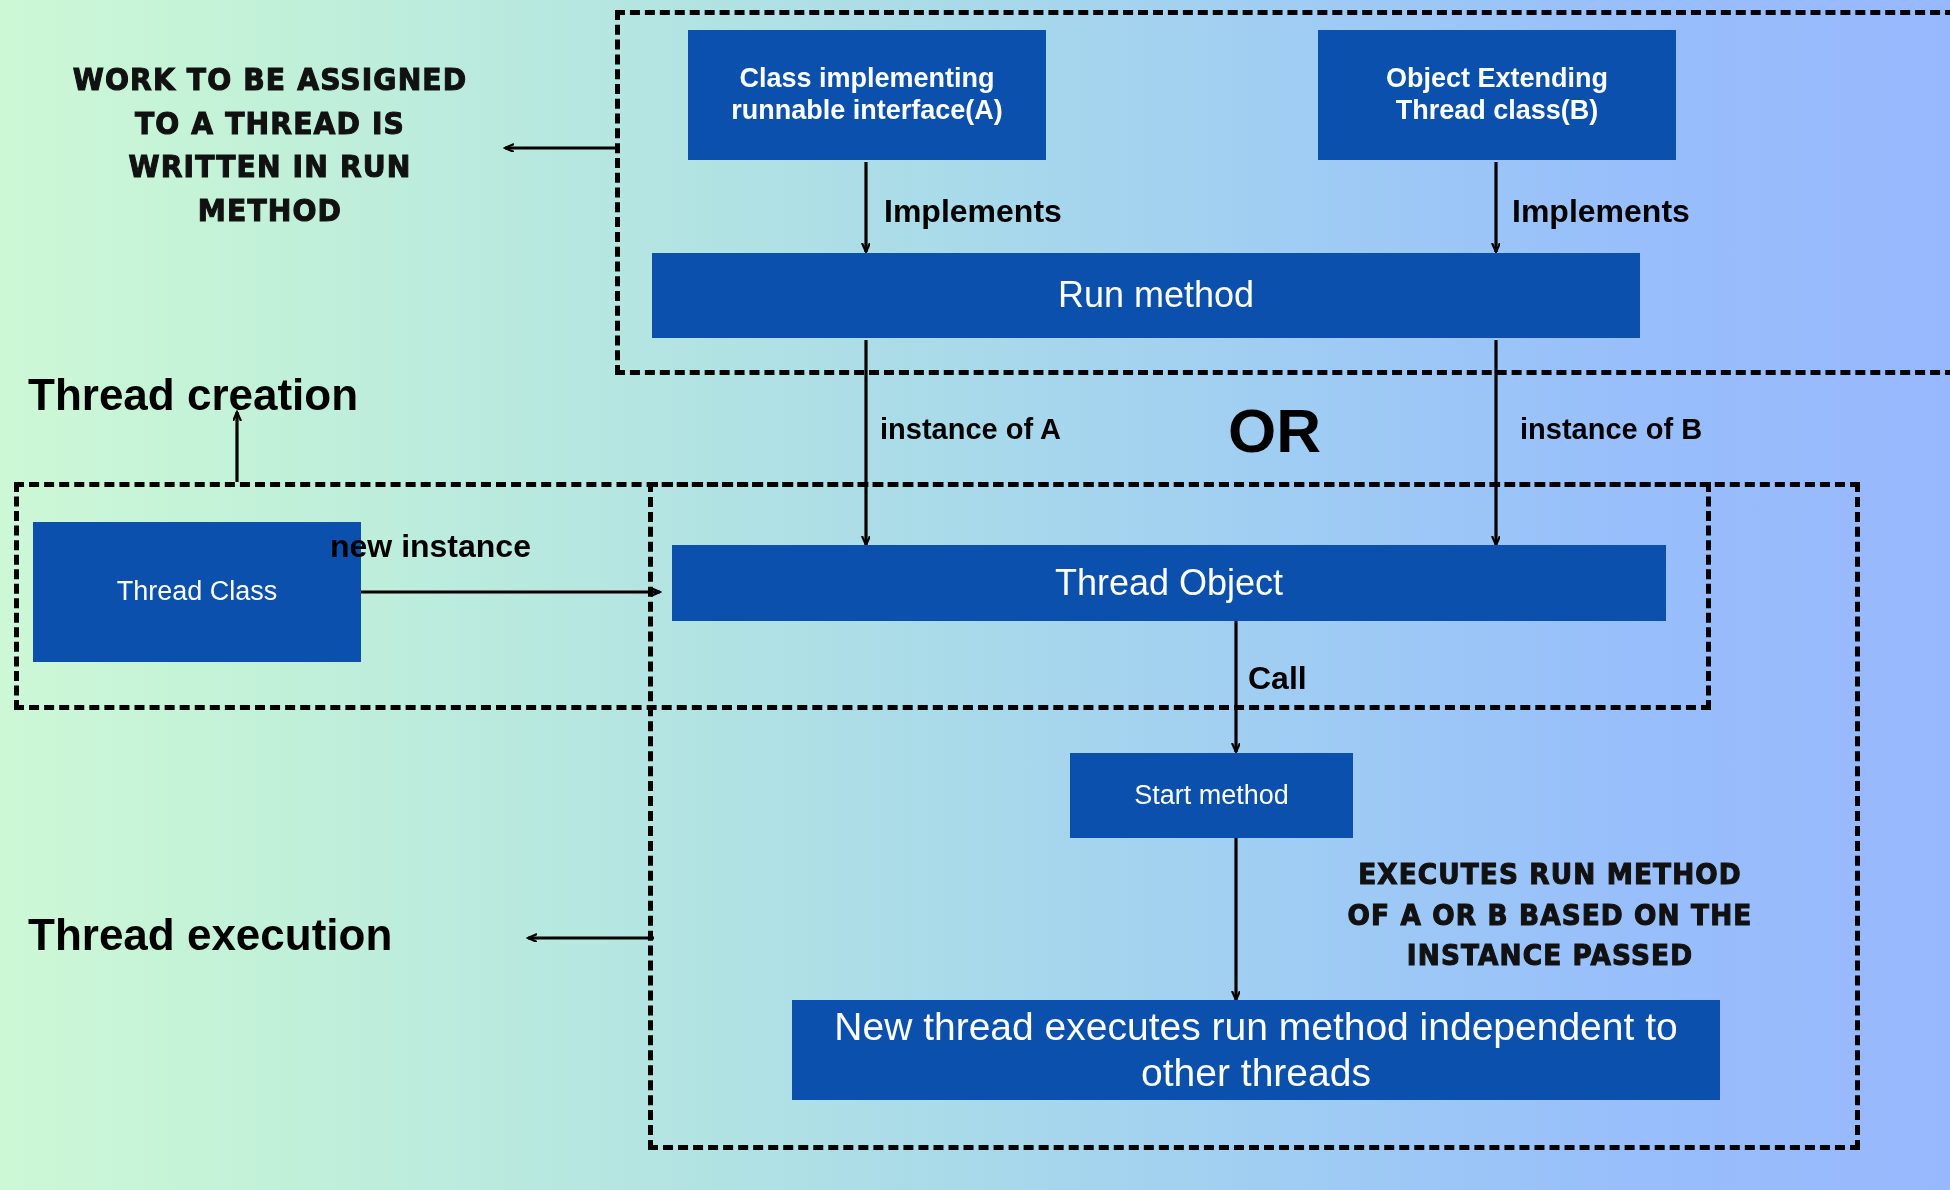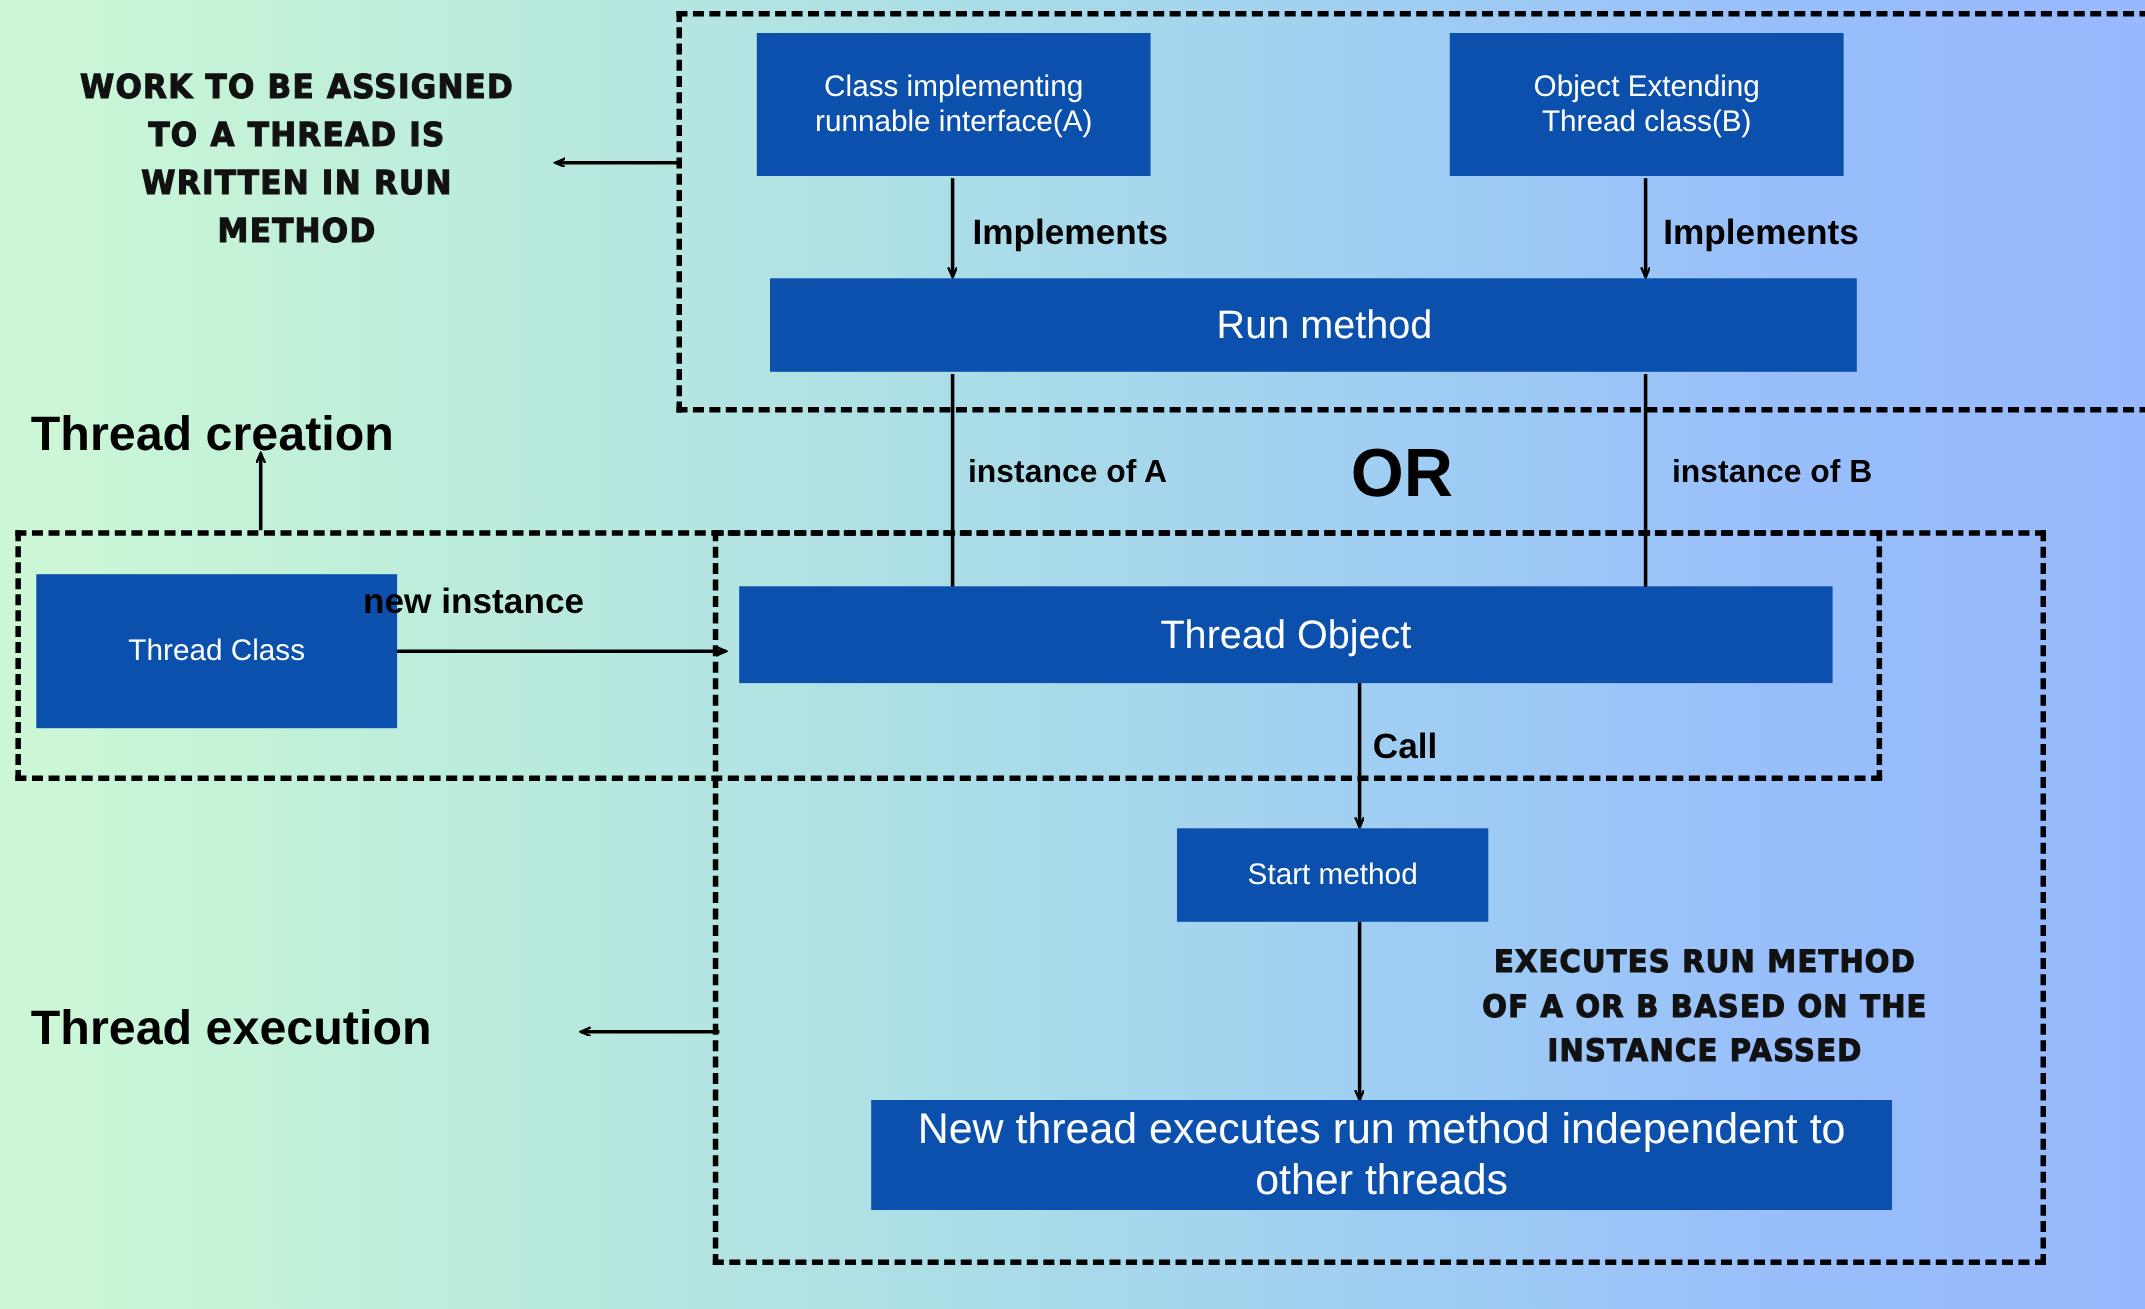--- a/index.html
+++ b/index.html
@@ -23,21 +23,21 @@
   
   .bluebox{
     position:absolute;
     background:#0B50AC;
     color:#ffffff;
     display:flex;align-items:center;justify-content:center;
     text-align:center;
     box-sizing:border-box;
     line-height:1.18;
   }
-  .bluebox.bold{font-weight:normal;}
+  .bluebox.bold{font-weight:bold;}
 
   
   .lbl{
     position:absolute;
     color:#000;
     font-weight:bold;
     white-space:nowrap;
   }
 
   
@@ -113,29 +113,29 @@
     </span>
   </div>
 
   <div class="bluebox bold" style="left:1318px;top:30px;width:358px;height:130px;font-size:27px;">
     <span>
       <span>Object Extending</span><br>
       <span>Thread class(B)</span>
     </span>
   </div>
 
-  <div class="bluebox" style="left:700px;top:253px;width:988px;height:85px;font-size:36px;padding-left:20px;">
+  <div class="bluebox" style="left:652px;top:253px;width:988px;height:85px;font-size:36px;padding-left:20px;">
     <span>Run method</span>
   </div>
 
   <div class="bluebox" style="left:33px;top:522px;width:328px;height:140px;font-size:27px;">
     <span>Thread Class</span>
   </div>
 
-  <div class="bluebox" style="left:672px;top:533px;width:994px;height:88px;font-size:36px;">
+  <div class="bluebox" style="left:672px;top:545px;width:994px;height:76px;font-size:36px;">
     <span>Thread Object</span>
   </div>
 
   <div class="bluebox" style="left:1070px;top:753px;width:283px;height:85px;font-size:27px;">
     <span>Start method</span>
   </div>
 
   <div class="bluebox" style="left:792px;top:1000px;width:928px;height:100px;font-size:39px;padding:0 24px;">
     <span>New thread executes run method independent to other threads</span>
   </div>

